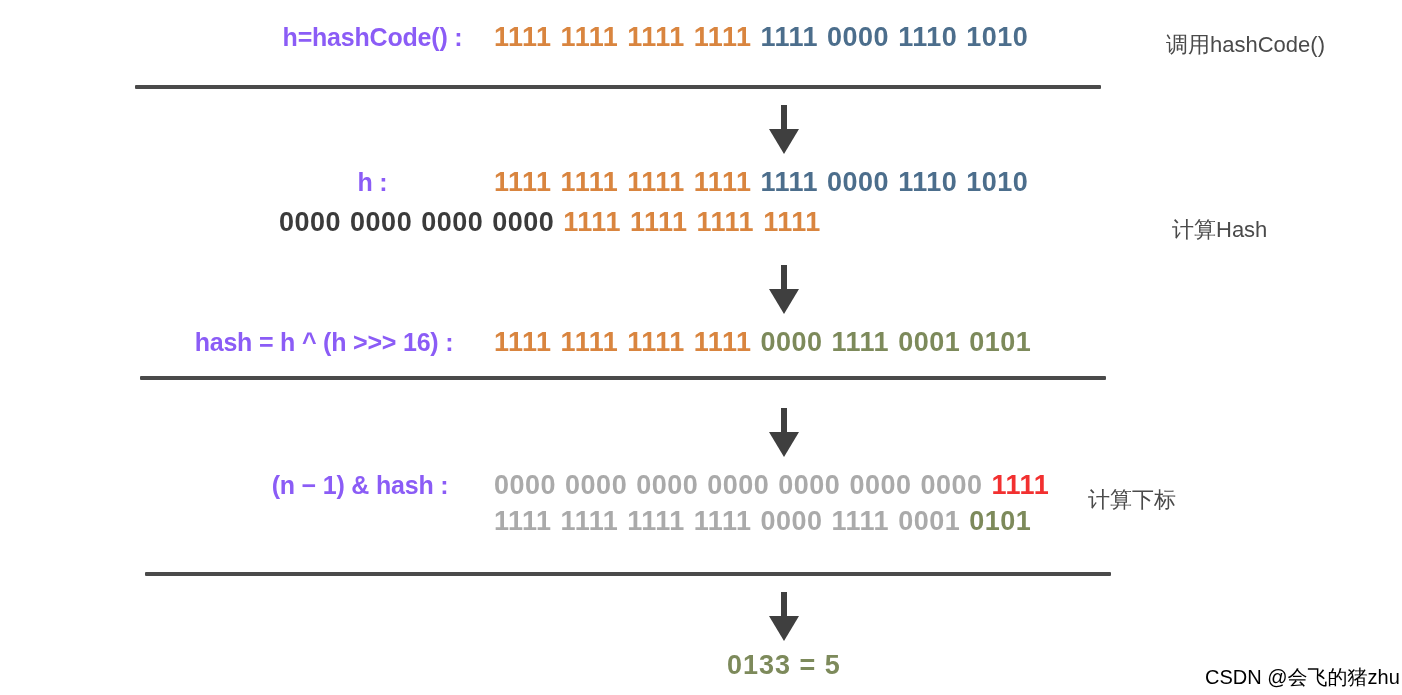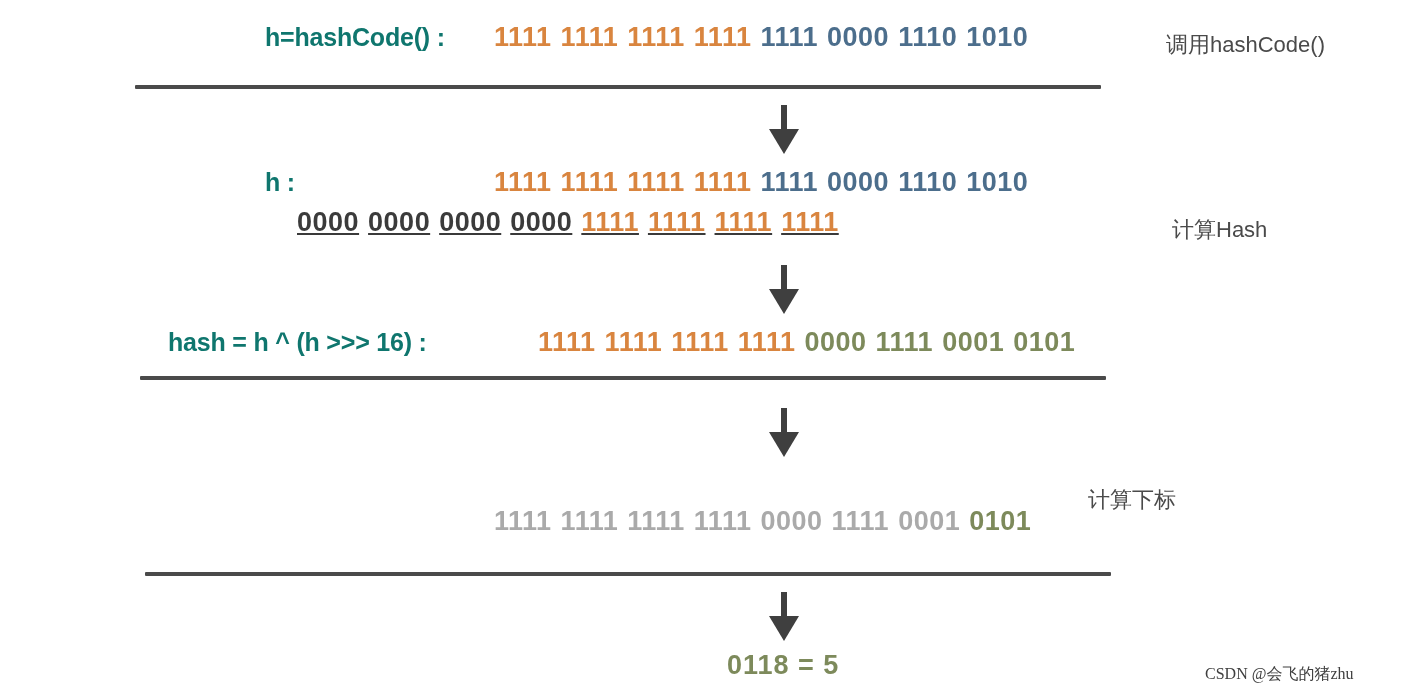--- a/index.html
+++ b/index.html
@@ -24,23 +24,23 @@
   
   .row {
     position: absolute;
     display: flex;
     align-items: baseline;
     white-space: nowrap;
   }
   .label {
     font-size: 25px;
     font-weight: 600;
-    color: #0f766e;
+    color: #8b5cf6;
     letter-spacing: -0.2px;
-    text-align: left;
+    text-align: center;
   }
   .bits {
     font-size: 27px;
     font-weight: 700;
     letter-spacing: 0.5px;
   }
   .bits .grp { margin-right: 9px; }
   .bits .grp:last-child { margin-right: 0; text-align: right; }
 
   
@@ -82,24 +82,23 @@
     font-size: 27px;
     font-weight: 600;
     color: #7d8a5b;
     white-space: nowrap;
     letter-spacing: 1px;
   }
 
   
   .watermark {
     position: absolute;
-    font-size: 16px;
-    color: #404040;
+    font-size: 20px;
+    color: #000000;
     white-space: nowrap;
-    font-family: Liberation Serif, serif;
   }
 </style>
 </head>
 <body>
 
 <div class="canvas">
 
   <div class="row" style="left:265px; top:22px;">
     <span class="label" style="width:215px;">h=hashCode() :</span>
     <span class="bits" style="margin-left:14px;"><span class="grp c-orange">1111</span><span class="grp c-orange">1111</span><span class="grp c-orange">1111</span><span class="grp c-orange">1111</span><span class="grp c-blue">1111</span><span class="grp c-blue">0000</span><span class="grp c-blue">1110</span><span class="grp c-blue">1010</span></span>
@@ -115,60 +114,64 @@
       <polygon points="6,24 36,24 21,49" fill="#3f3f3f"></polygon>
     </svg>
   </div>
 
   <div class="row" style="left:265px; top:167px;">
     <span class="label" style="width:215px;">h :</span>
     <span class="bits" style="margin-left:14px;"><span class="grp c-orange">1111</span><span class="grp c-orange">1111</span><span class="grp c-orange">1111</span><span class="grp c-orange">1111</span><span class="grp c-blue">1111</span><span class="grp c-blue">0000</span><span class="grp c-blue">1110</span><span class="grp c-blue">1010</span></span>
   </div>
 
   <div class="row" style="left:265px; top:207px;">
-    <span class="bits" style="margin-left:32px;text-decoration:underline;"><span class="grp c-dark">0000</span><span class="grp c-dark">0000</span><span class="grp c-dark">0000</span><span class="grp c-dark">0000</span><span class="grp c-orange">1111</span><span class="grp c-orange">1111</span><span class="grp c-orange">1111</span><span class="grp c-orange">1111</span></span>
+    <span class="bits" style="margin-left:14px;"><span class="grp c-dark">0000</span><span class="grp c-dark">0000</span><span class="grp c-dark">0000</span><span class="grp c-dark">0000</span><span class="grp c-orange">1111</span><span class="grp c-orange">1111</span><span class="grp c-orange">1111</span><span class="grp c-orange">1111</span></span>
   </div>
 
   <div class="stage-caption" style="left:1152px; top:215px;margin-left:20px;">计算Hash</div>
 
   <div class="arrow" style="left:763px; top:265px;">
     <svg width="42" height="50" viewBox="0 0 42 50">
       <rect x="18" y="0" width="6" height="26" fill="#3f3f3f"></rect>
       <polygon points="6,24 36,24 21,49" fill="#3f3f3f"></polygon>
     </svg>
   </div>
 
-  <div class="row" style="left:168px; top:327px;gap:44px;">
+  <div class="row" style="left:168px; top:327px;">
     <span class="label" style="width:312px;">hash = h ^ (h &gt;&gt;&gt; 16) :</span>
     <span class="bits" style="margin-left:14px;"><span class="grp c-orange">1111</span><span class="grp c-orange">1111</span><span class="grp c-orange">1111</span><span class="grp c-orange">1111</span><span class="grp c-olive">0000</span><span class="grp c-olive">1111</span><span class="grp c-olive">0001</span><span class="grp c-olive">0101</span></span>
   </div>
 
   <div class="divider" style="left:140px; top:376px; width:966px;"></div>
 
   <div class="arrow" style="left:763px; top:408px;">
     <svg width="42" height="50" viewBox="0 0 42 50">
       <rect x="18" y="0" width="6" height="26" fill="#3f3f3f"></rect>
       <polygon points="6,24 36,24 21,49" fill="#3f3f3f"></polygon>
     </svg>
   </div>
 
+  <div class="row" style="left:240px; top:470px;">
+    <span class="label" style="width:240px;">(n  −  1) &amp; hash :</span>
+    <span class="bits" style="margin-left:14px;"><span class="grp c-gray">0000</span><span class="grp c-gray">0000</span><span class="grp c-gray">0000</span><span class="grp c-gray">0000</span><span class="grp c-gray">0000</span><span class="grp c-gray">0000</span><span class="grp c-gray">0000</span><span class="grp c-red">1111</span></span>
+  </div>
 
   <div class="row" style="left:240px; top:506px;">
     <span class="label" style="width:240px;"></span>
     <span class="bits" style="margin-left:14px;"><span class="grp c-gray">1111</span><span class="grp c-gray">1111</span><span class="grp c-gray">1111</span><span class="grp c-gray">1111</span><span class="grp c-gray">0000</span><span class="grp c-gray">1111</span><span class="grp c-gray">0001</span><span class="grp c-olive">0101</span></span>
   </div>
 
   <div class="stage-caption" style="left:1088px; top:485px;">计算下标</div>
 
   <div class="divider" style="left:145px; top:572px; width:966px;"></div>
 
   <div class="arrow" style="left:763px; top:592px;">
     <svg width="42" height="50" viewBox="0 0 42 50">
       <rect x="18" y="0" width="6" height="26" fill="#3f3f3f"></rect>
       <polygon points="6,24 36,24 21,49" fill="#3f3f3f"></polygon>
     </svg>
   </div>
 
-  <div class="result" style="left:727px; top:650px;">0118 = 5</div>
+  <div class="result" style="left:727px; top:650px;">0133 = 5</div>
 
   <div class="watermark" style="left:1205px; top:664px;">CSDN @会飞的猪zhu</div>
 
 </div>
 
 </body></html>

